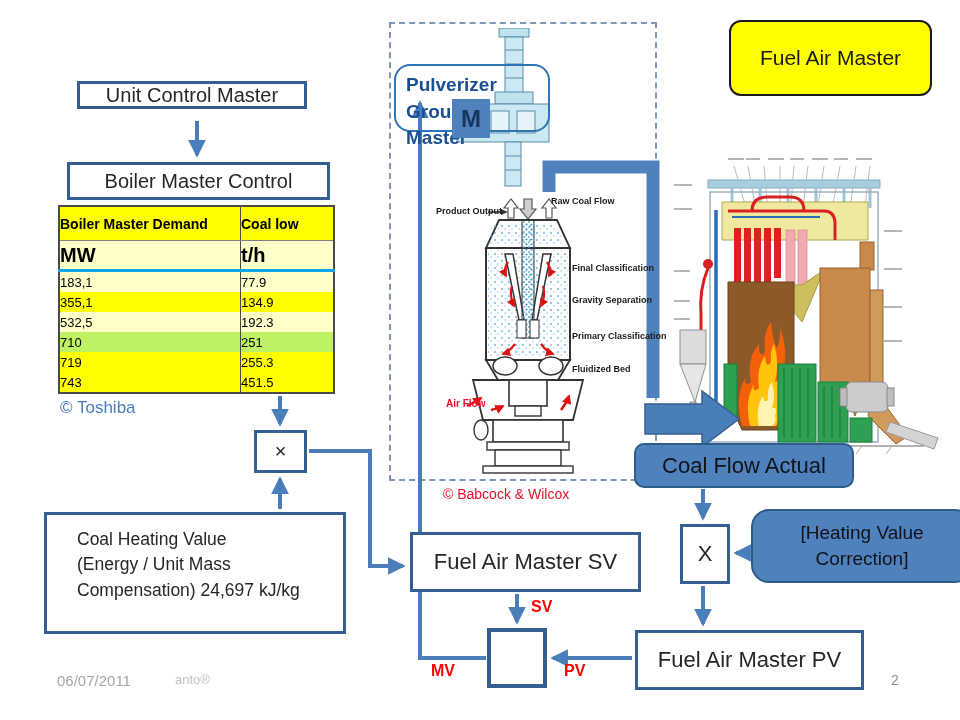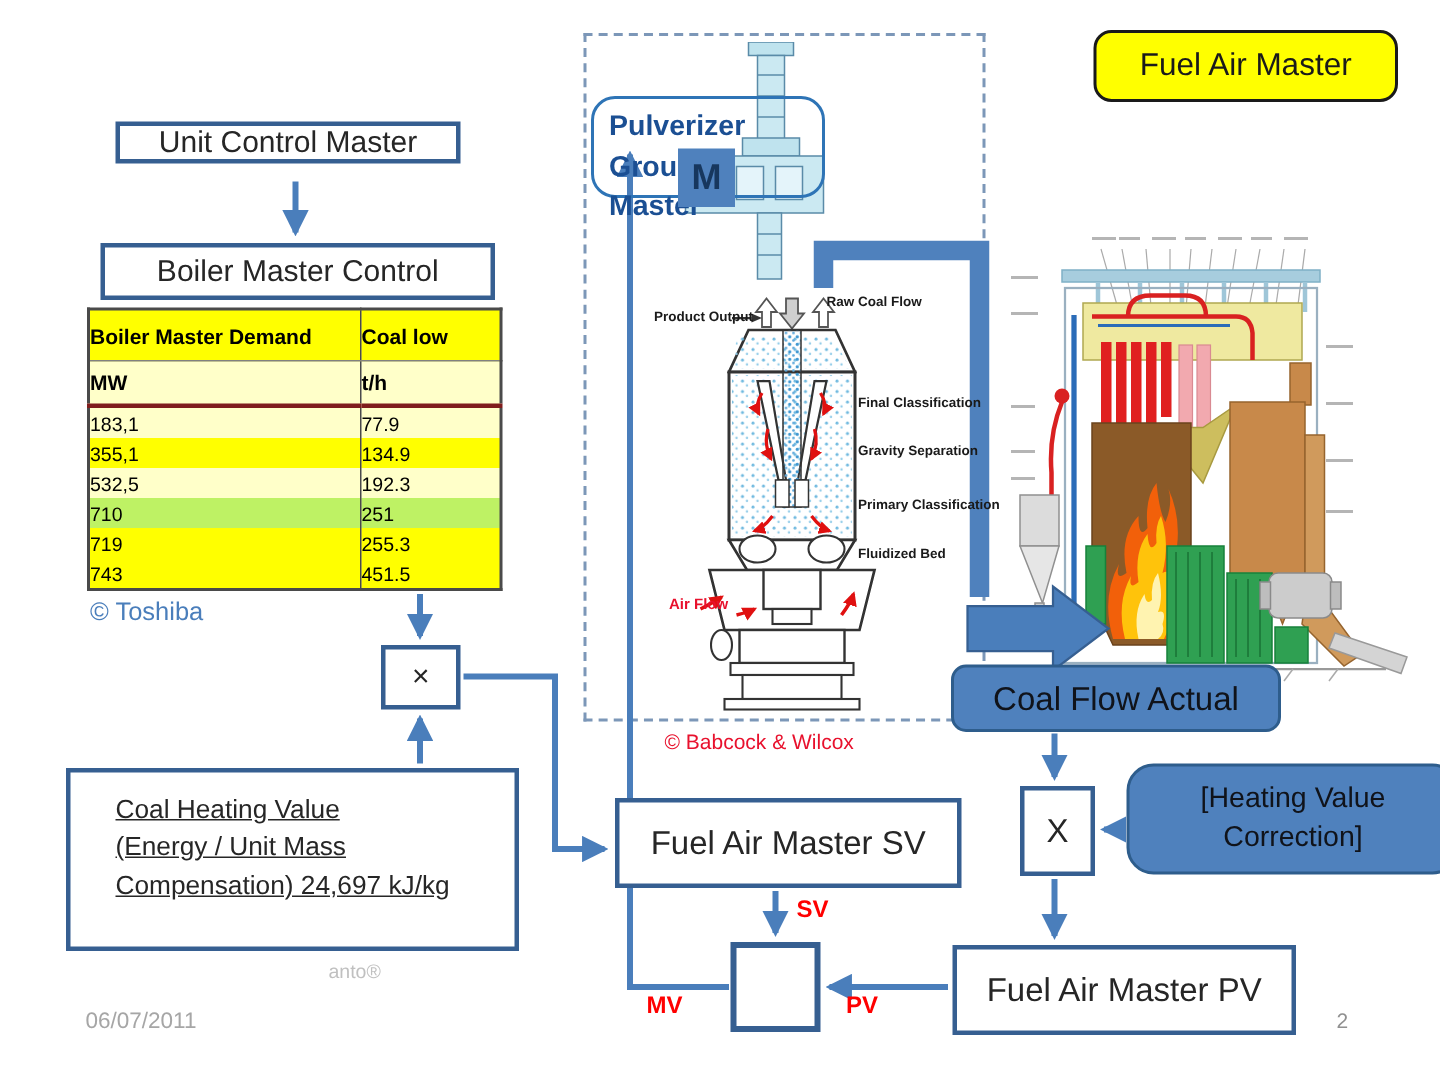--- a/index.html
+++ b/index.html
@@ -21,21 +21,21 @@
         box-sizing:border-box;}
   .sig{position:absolute;color:#FF0000;font-weight:bold;font-size:16px;}
   .tinylbl{position:absolute;font-size:9px;font-weight:bold;color:#1a1a1a;line-height:1.05;}
   .credit{position:absolute;font-size:17px;}
   
   table.demand{border-collapse:collapse;background:#fff;}
   table.demand td{border-left:1.5px solid #4a4a4a;border-right:1.5px solid #4a4a4a;
         text-align:left;padding:0;font-size:13px;color:#000;}
   table.demand{border:2px solid #4a4a4a;}
   tr.hd td{background:#FFFF00;font-weight:bold;font-size:14px;height:33px;border-bottom:1px solid #808080;}
-  tr.un td{background:#FFFFC9;font-weight:bold;font-size:14px;height:28px;border-bottom:3px solid #7f1d1d;}
+  tr.un td{background:#FFFFC9;font-weight:bold;font-size:20px;height:28px;border-bottom:3px solid #0ea5e9;}
   tr.dr td{height:20px;}
   tr.r-pale td{background:#FFFFC9;}
   tr.r-bright td{background:#FFFF00;}
   tr.r-paler td{background:#bef264;}
   .c1{width:180px;} .c2{width:92px;}
   .footer{position:absolute;color:#A6A6A6;}
   svg{display:block;}
 </style>
 </head>
 <body>
@@ -312,21 +312,21 @@
     </tbody>
   </table>
 
   <div class="credit" style="left:60px;top:398px;color:#4A7EBB;">© Toshiba</div>
 
   <div class="wbox" style="left:254px;top:430px;width:53px;height:43px;font-size:20px;">
     <span>×</span>
   </div>
 
   <div class="wbox" style="left:44px;top:512px;width:302px;height:122px;align-items:flex-start;justify-content:flex-start;
-       flex-direction:column;text-align:left;font-size:17.5px;line-height:1.45;padding:12px 8px 0 30px;text-decoration:underline;">
+       flex-direction:column;text-align:left;font-size:17.5px;line-height:1.45;padding:12px 8px 0 30px;">
     <div>Coal Heating Value</div>
     <div>(Energy / Unit Mass</div>
     <div>Compensation) 24,697 kJ/kg</div>
   </div>
 
   <div class="wbox" style="left:410px;top:532px;width:231px;height:60px;font-size:22px;">
     <span>Fuel Air Master SV</span>
   </div>
 
   <div class="wbox" style="left:487px;top:628px;width:60px;height:60px;border-width:4px;"></div>
@@ -341,21 +341,21 @@
 
   <div class="bluebox" style="left:634px;top:443px;width:220px;height:45px;border-radius:10px;font-size:22px;">
     <span>Coal Flow Actual</span>
   </div>
 
   <div class="bluebox" style="left:751px;top:509px;width:222px;height:74px;border-radius:18px;font-size:19px;line-height:1.35;">
     <div>[Heating Value</div>
     <div>Correction]</div>
   </div>
 
-  <div class="ybox" style="left:729px;top:20px;width:203px;height:48px;">
+  <div class="ybox" style="left:729px;top:20px;width:203px;height:76px;">
     <span>Fuel Air Master</span>
   </div>
 
   <div class="pgm" style="left:394px;top:28px;width:156px;height:68px;margin-top:36px;">
     <div>Pulverizer Group</div>
     <div>Master</div>
   </div>
 
   <div class="abs" style="left:452px;top:99px;width:38px;height:39px;background:#4F81BD;color:#17375E;
        display:flex;align-items:center;justify-content:center;font-size:24px;font-weight:bold;">
@@ -370,16 +370,16 @@
   <div class="tinylbl" style="left:572px;top:365px;">Fluidized Bed</div>
   <div class="tinylbl" style="left:446px;top:399px;color:#E8112D;font-size:10px;">Air Flow</div>
 
   <div class="credit" style="left:443px;top:486px;color:#E8112D;font-size:14px;">© Babcock &amp; Wilcox</div>
 
   <div class="sig" style="left:531px;top:598px;">SV</div>
   <div class="sig" style="left:431px;top:662px;">MV</div>
   <div class="sig" style="left:564px;top:662px;">PV</div>
 
   <div class="footer" style="left:57px;top:672px;font-size:15px;font-weight:normal;">06/07/2011</div>
-  <div class="footer" style="left:175px;top:640px;font-size:13px;color:#C0C0C0;margin-left:44px;">anto®</div>
+  <div class="footer" style="left:175px;top:672px;font-size:13px;color:#C0C0C0;">anto®</div>
   <div class="footer" style="left:891px;top:672px;font-size:14px;color:#909090;">2</div>
 
 </div>
 
 </body></html>

